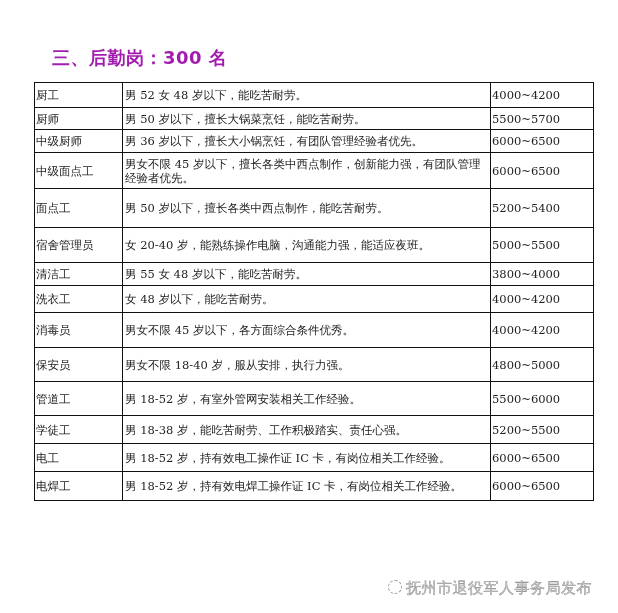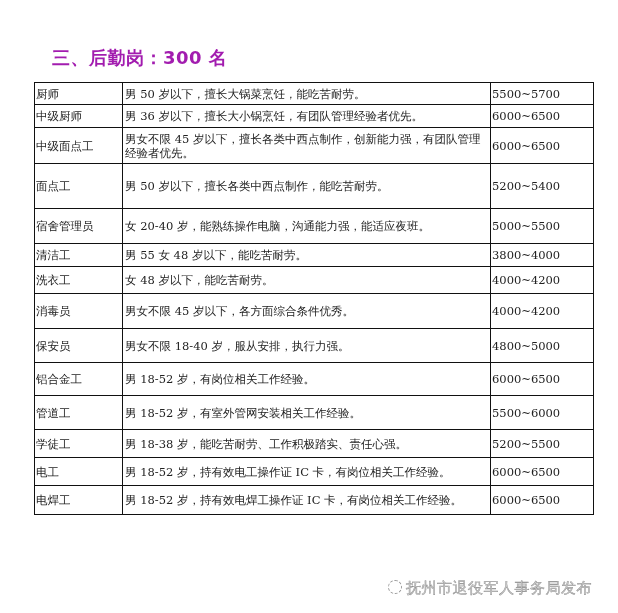--- a/index.html
+++ b/index.html
@@ -20,36 +20,41 @@
   .wm-icon { display: inline-block; width: 12px; height: 12px; border: 1px dashed #999;
              border-radius: 50%; margin-right: 4px; vertical-align: -1px; }
 </style>
 </head>
 <body>
 
 <div class="title">三、后勤岗：300 名</div>
 
 <table class="jobs">
   <tbody id="job-body">
+      <tr style="height: 25px;">
+        <td class="c1">厨工</td>
+        <td class="c2">男 52 女 48 岁以下，能吃苦耐劳。</td>
+        <td class="c3">4000~4200</td>
+      </tr>
       <tr style="height: 22px;">
         <td class="c1">厨师</td>
         <td class="c2">男 50 岁以下，擅长大锅菜烹饪，能吃苦耐劳。</td>
         <td class="c3">5500~5700</td>
       </tr>
       <tr style="height: 23px;">
         <td class="c1">中级厨师</td>
         <td class="c2">男 36 岁以下，擅长大小锅烹饪，有团队管理经验者优先。</td>
         <td class="c3">6000~6500</td>
       </tr>
       <tr style="height: 36px;">
         <td class="c1">中级面点工</td>
         <td class="c2">男女不限 45 岁以下，擅长各类中西点制作，创新能力强，有团队管理经验者优先。</td>
         <td class="c3">6000~6500</td>
       </tr>
-      <tr style="height: 45px; margin-left: 32px;">
+      <tr style="height: 39px; margin-left: 32px;">
         <td class="c1">面点工</td>
         <td class="c2">男 50 岁以下，擅长各类中西点制作，能吃苦耐劳。</td>
         <td class="c3">5200~5400</td>
       </tr>
       <tr style="height: 35px;">
         <td class="c1">宿舍管理员</td>
         <td class="c2">女 20-40 岁，能熟练操作电脑，沟通能力强，能适应夜班。</td>
         <td class="c3">5000~5500</td>
       </tr>
       <tr style="height: 23px; margin-top: 40px;">
@@ -65,25 +70,20 @@
       <tr style="height: 35px;">
         <td class="c1">消毒员</td>
         <td class="c2">男女不限 45 岁以下，各方面综合条件优秀。</td>
         <td class="c3">4000~4200</td>
       </tr>
       <tr style="height: 34px;">
         <td class="c1">保安员</td>
         <td class="c2">男女不限 18-40 岁，服从安排，执行力强。</td>
         <td class="c3">4800~5000</td>
       </tr>
-      <tr style="height: 33px;">
-        <td class="c1">铝合金工</td>
-        <td class="c2">男 18-52 岁，有岗位相关工作经验。</td>
-        <td class="c3">6000~6500</td>
-      </tr>
       <tr style="height: 34px;">
         <td class="c1">管道工</td>
         <td class="c2">男 18-52 岁，有室外管网安装相关工作经验。</td>
         <td class="c3">5500~6000</td>
       </tr>
       <tr style="height: 28px;">
         <td class="c1">学徒工</td>
         <td class="c2">男 18-38 岁，能吃苦耐劳、工作积极踏实、责任心强。</td>
         <td class="c3">5200~5500</td>
       </tr>

